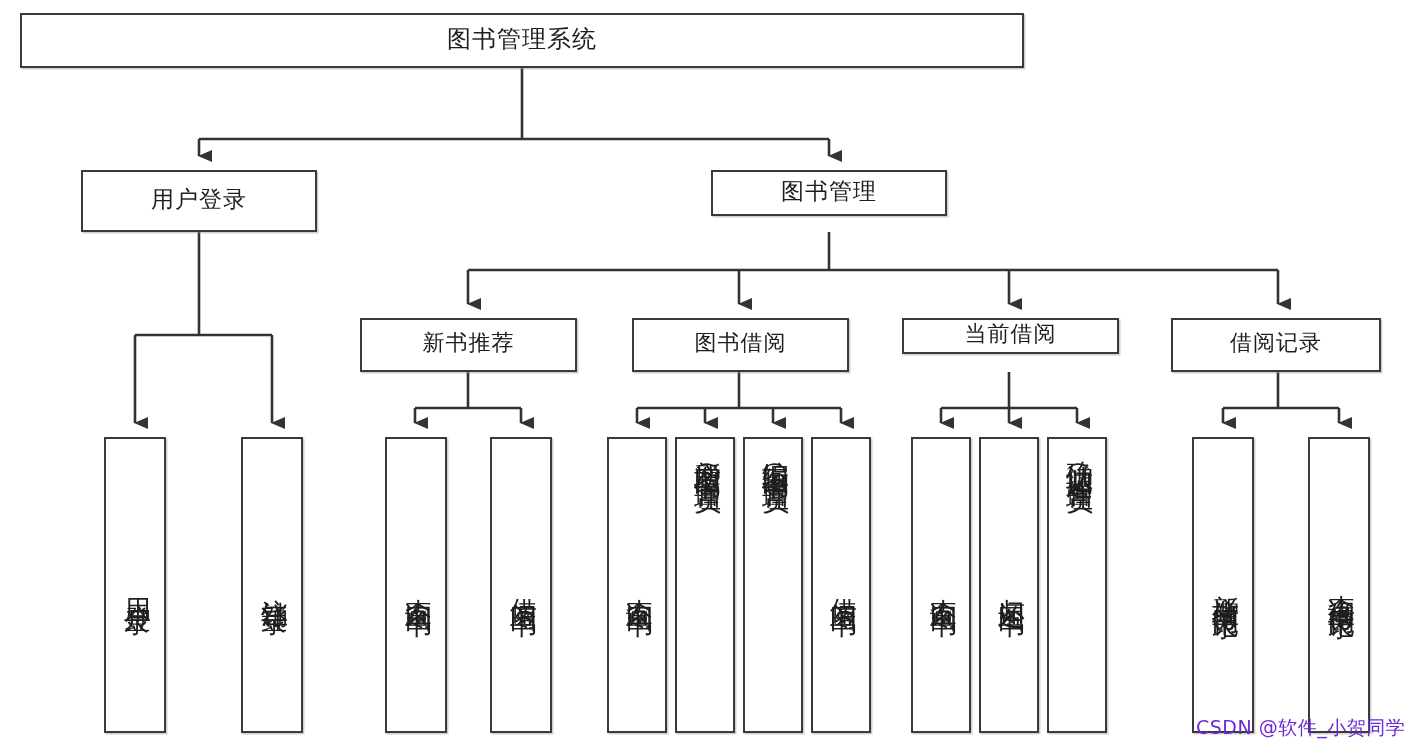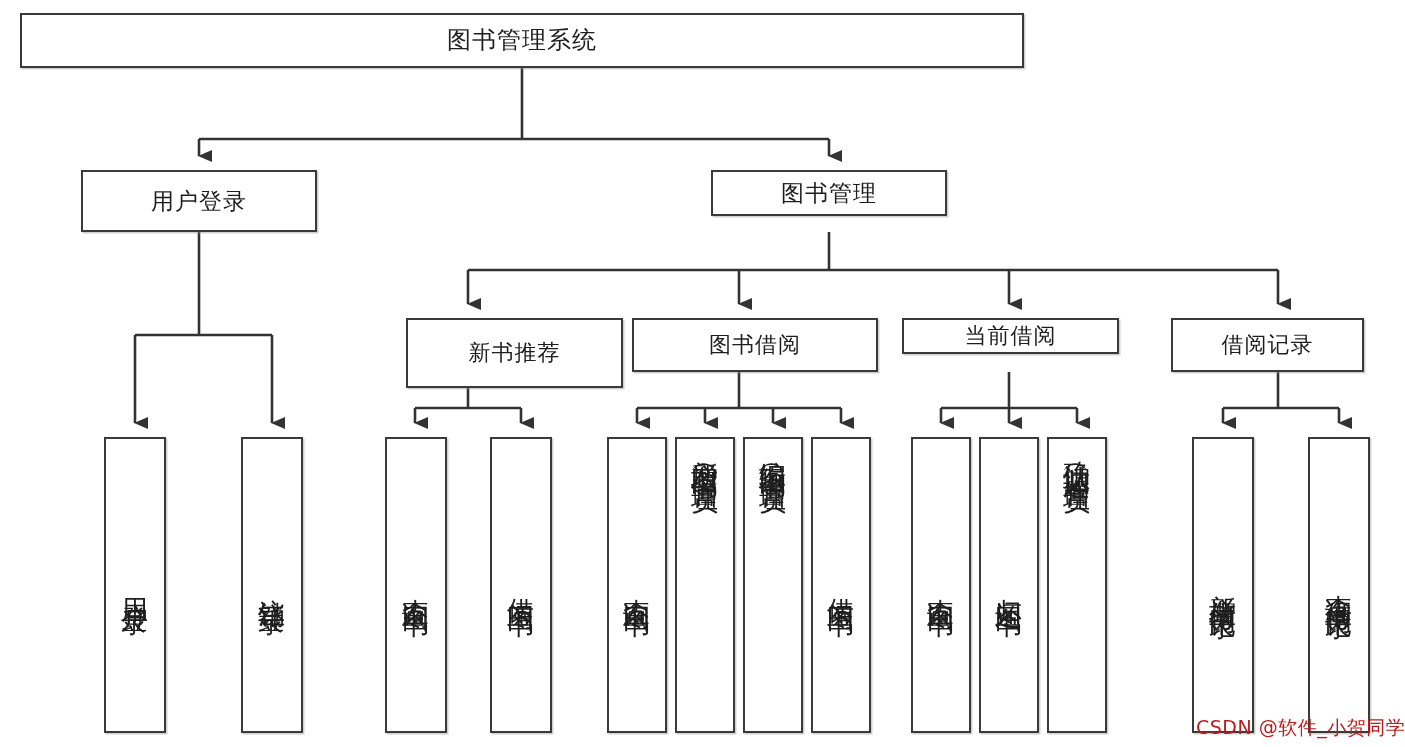--- a/index.html
+++ b/index.html
@@ -31,20 +31,21 @@
     justify-content:center;
     box-shadow:1.5px 1.5px 0 rgba(150,150,150,.45);
   }
   .node .lbl{
     font-size:23px;
     line-height:1.05;
     letter-spacing:1px;
     color:#1e1e1e;
     text-align:center;
     white-space:nowrap;
+    font-family:Liberation Mono, monospace;
   }
   .node.root .lbl{font-size:24px;}
   .node.lvl2 .lbl{font-size:23px;}
   .node.lvl3 .lbl{font-size:22px;}
   
   .node.leaf{
     align-items:flex-start;
     justify-content:center;
     padding-top:0;
   }
@@ -54,21 +55,21 @@
     font-size:27px;
     line-height:1.0;
     letter-spacing:4px;
     white-space:nowrap;
     color:#1e1e1e;
   }
   .node.leaf.pad-center{align-items:center;}
   .watermark{
     position:absolute;
     font-size:19px;
-    color:#b91c1c;
+    color:#6d28d9;
     letter-spacing:.5px;
     white-space:nowrap;
     user-select:none;
   }
 </style>
 </head>
 <body>
 
 <div id="canvas">
 
@@ -127,33 +128,33 @@
   </div>
 
   <div class="node lvl2" style="left:81px;top:170px;width:236px;height:62px;">
     <span class="lbl">用户登录</span>
   </div>
 
   <div class="node lvl2" style="left:711px;top:170px;width:236px;height:46px;">
     <span class="lbl">图书管理</span>
   </div>
 
-  <div class="node lvl3" style="left:360px;top:318px;width:217px;height:70px;margin-left:46px;">
+  <div class="node lvl3" style="left:360px;top:318px;width:217px;height:54px;">
     <span class="lbl">新书推荐</span>
   </div>
 
-  <div class="node lvl3" style="left:632px;top:318px;width:246px;height:54px;">
+  <div class="node lvl3" style="left:632px;top:318px;width:217px;height:54px;">
     <span class="lbl">图书借阅</span>
   </div>
 
   <div class="node lvl3" style="left:902px;top:318px;width:217px;height:36px;">
     <span class="lbl">当前借阅</span>
   </div>
 
-  <div class="node lvl3" style="left:1171px;top:318px;width:193px;height:54px;">
+  <div class="node lvl3" style="left:1171px;top:318px;width:210px;height:54px;">
     <span class="lbl">借阅记录</span>
   </div>
 
   <div class="node leaf pad-center" style="left:104px;top:437px;width:62px;height:296px;">
     <span class="lbl">用户登录</span>
   </div>
 
   <div class="node leaf pad-center" style="left:241px;top:437px;width:62px;height:296px;">
     <span class="lbl">注销登录</span>
   </div>

